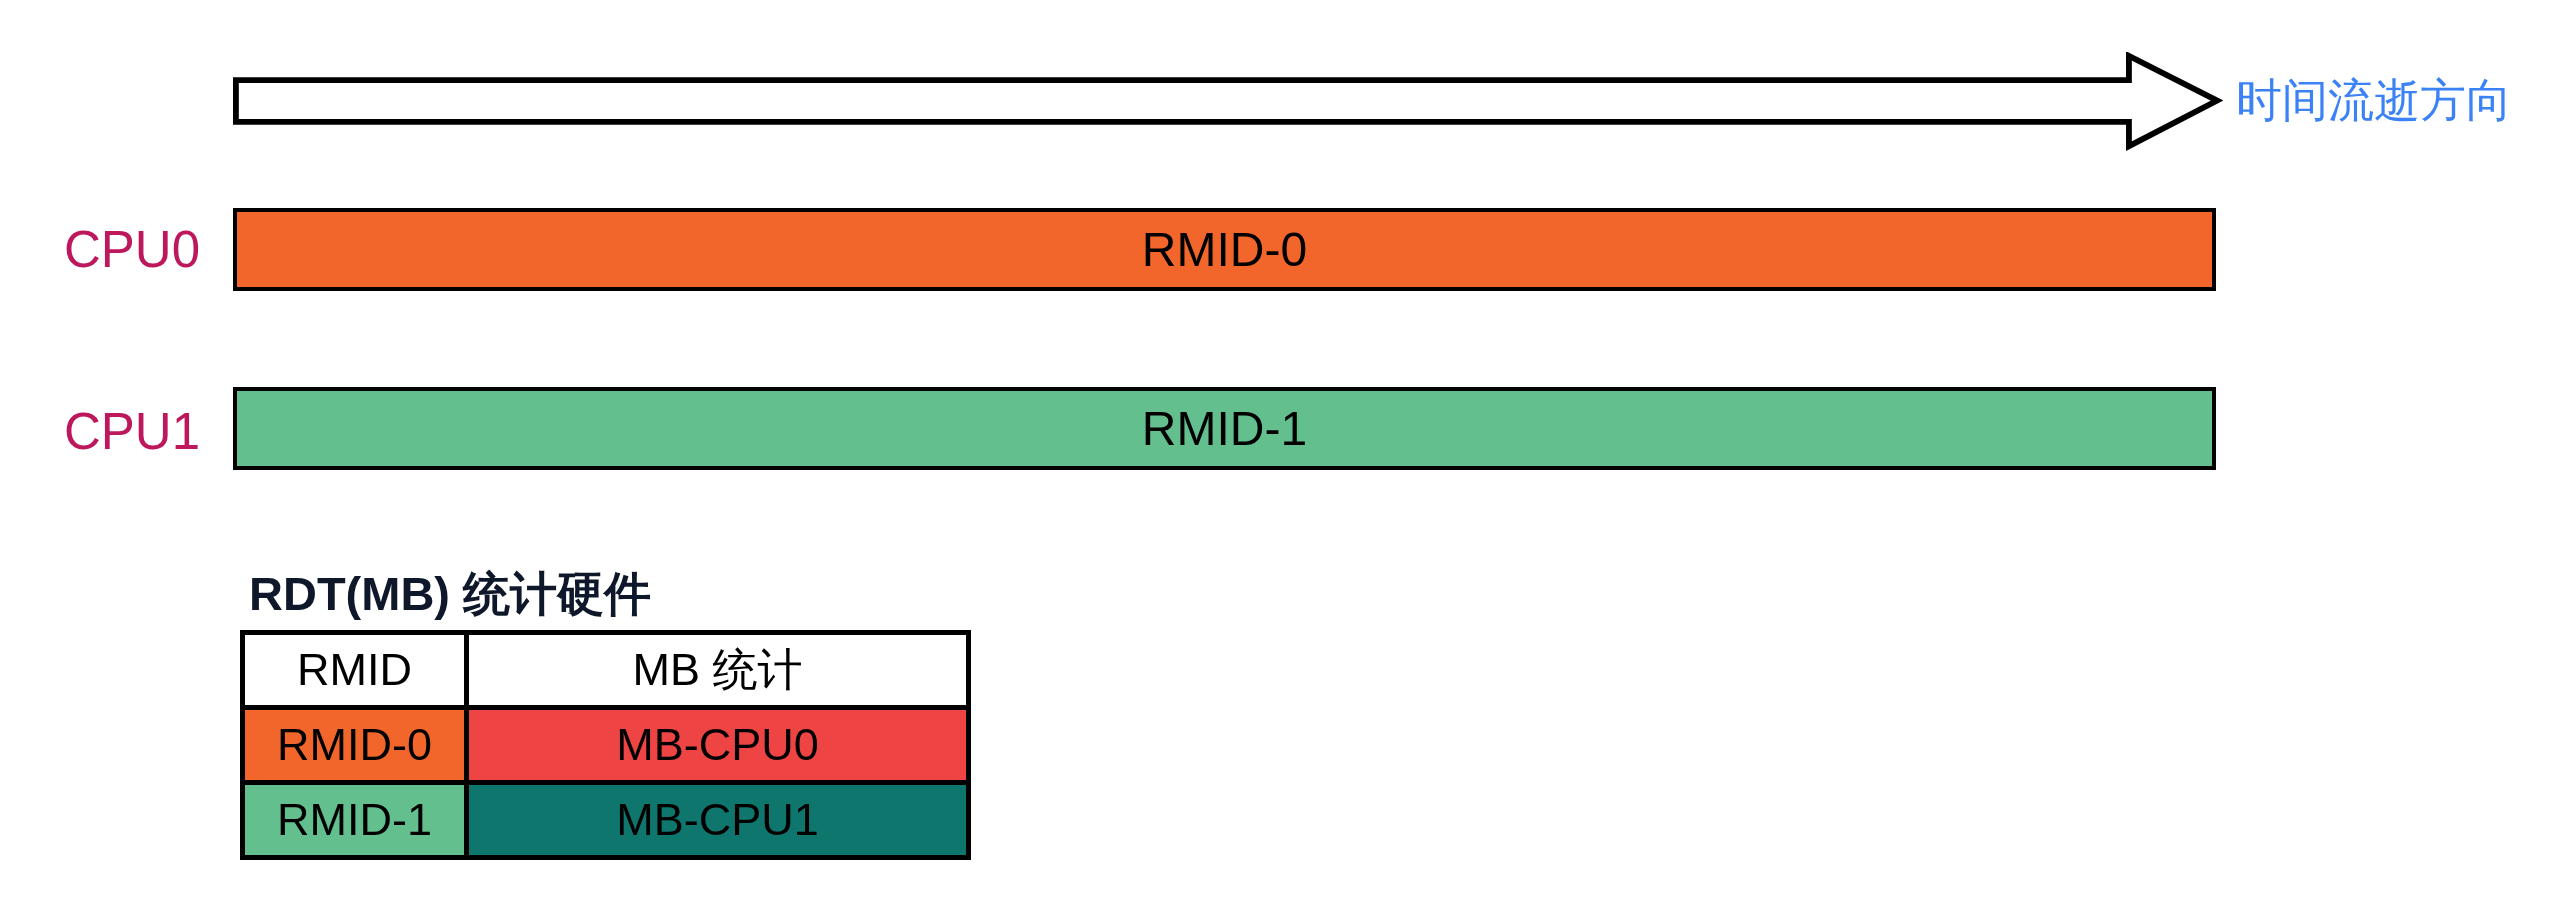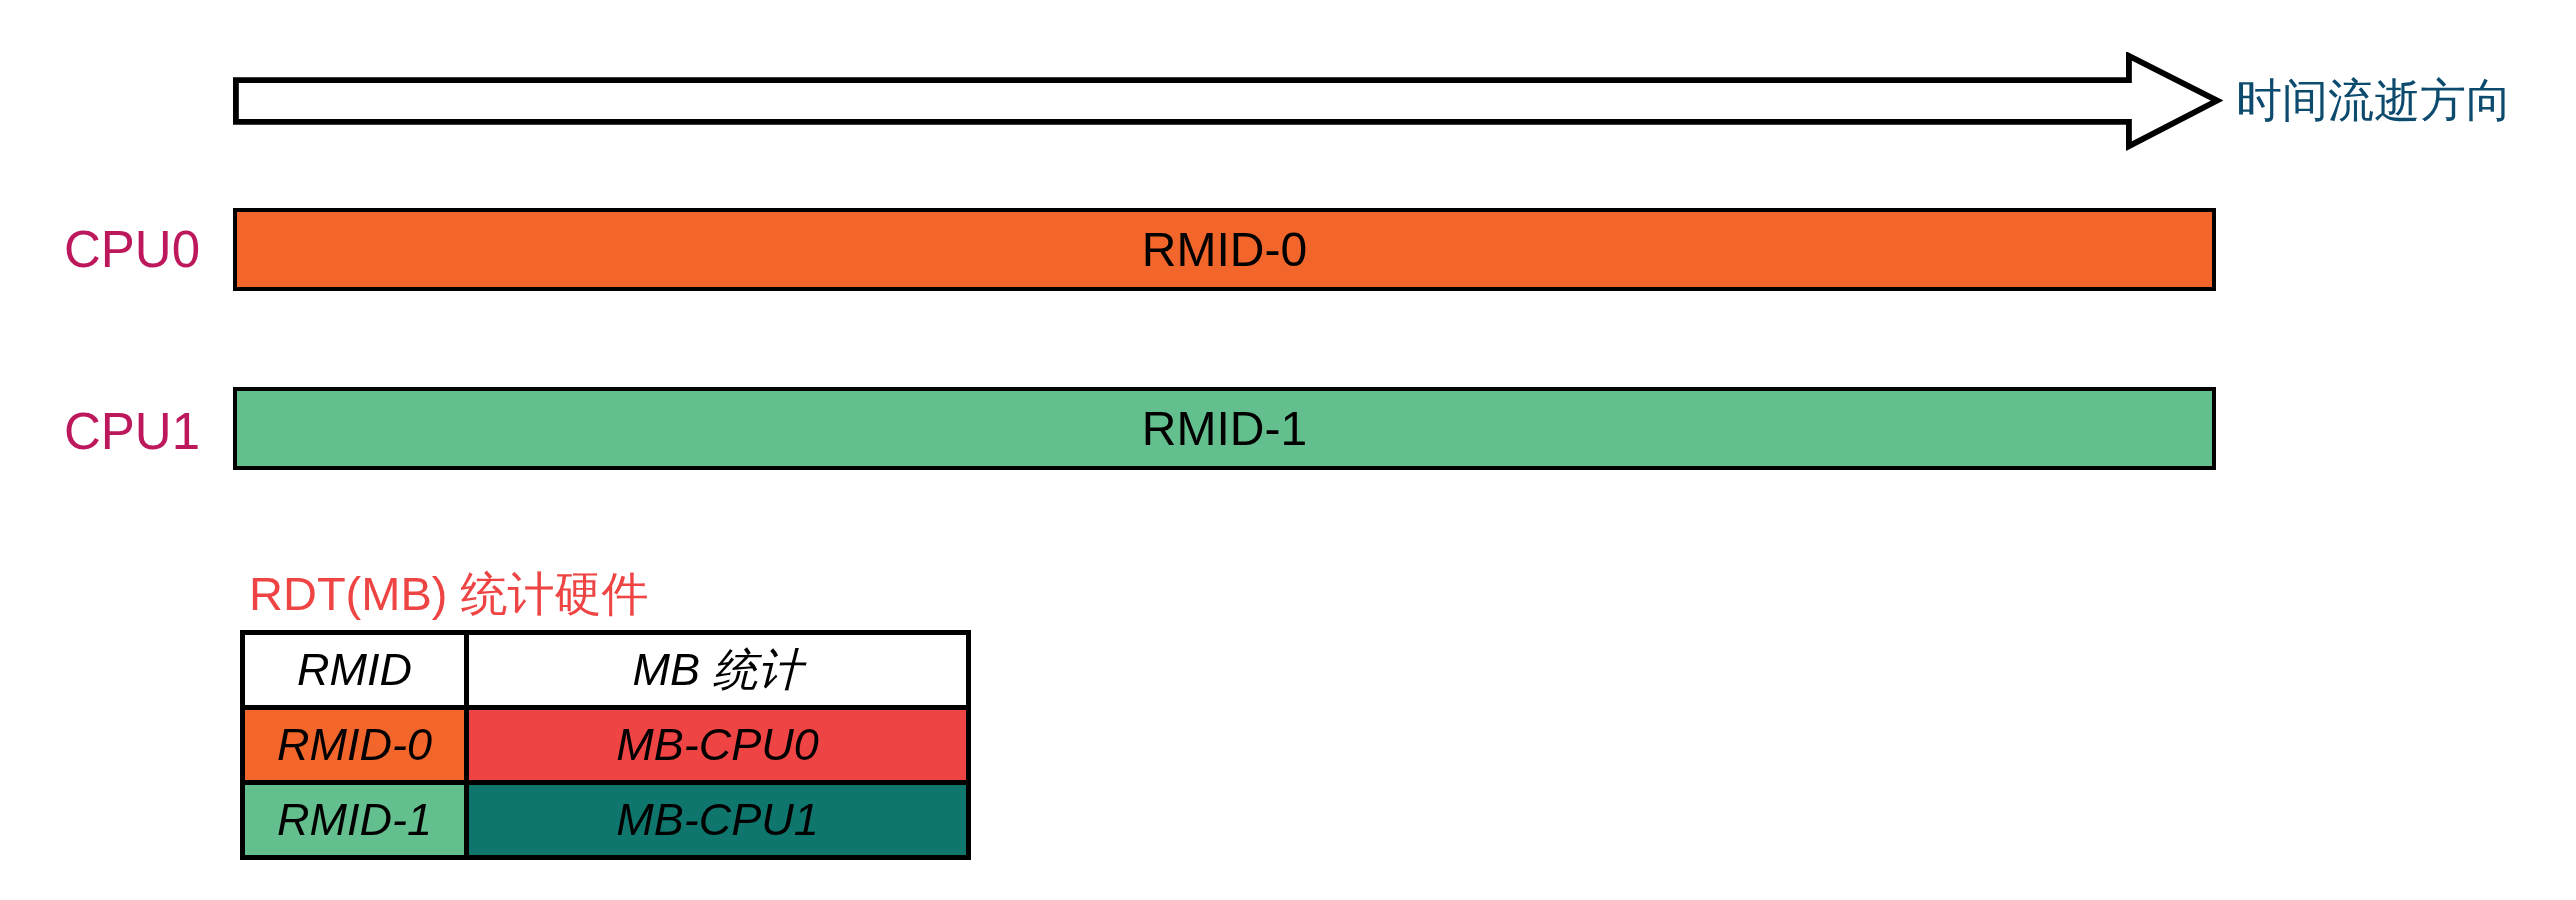--- a/index.html
+++ b/index.html
@@ -10,21 +10,21 @@
     background: #ffffff;
     font-family: "Liberation Sans", sans-serif;
     overflow: hidden;
     color: #000;
   }
 
   
   .time-arrow-svg { position: absolute; left: 233px; top: 52px; }
   .arrow-label {
     position: absolute; left: 2236px; top: 75px;
-    font-size: 46px; line-height: 50px; color: #0c4a6e; white-space: nowrap;
+    font-size: 46px; line-height: 50px; color: #3b82f6; white-space: nowrap;
   }
 
   
   .cpu-label {
     position: absolute; left: 64px; width: 165px; height: 83px;
     display: flex; align-items: center;
     font-size: 51px; color: #be185d;
   }
   .cpu-label.cpu0 { top: 208px; }
   .cpu-label.cpu1 { top: 390px; }
@@ -34,30 +34,30 @@
     border: 4.8px solid #000; box-sizing: border-box;
     display: flex; align-items: center; justify-content: center;
     font-size: 48px; color: #000;
   }
   .rmid-bar.bar0 { top: 208px; }
   .rmid-bar.bar1 { top: 387px; }
 
   
   .table-title {
     position: absolute; left: 249px; top: 563px;
-    font-size: 47px; color: #ef4444; white-space: nowrap;
+    font-size: 47px; color: #0f172a; white-space: nowrap; font-weight: bold;
   }
   .rdt-table {
     position: absolute; left: 240px; top: 630px;
     border-collapse: collapse; table-layout: fixed;
     font-size: 45px; color: #000; text-align: center;
   }
   .rdt-table th, .rdt-table td {
     border: 5.8px solid #000; font-weight: normal; padding: 0;
-    height: 70px; overflow: hidden; font-style: italic;
+    height: 70px; overflow: hidden;
   }
   .rdt-table .col-rmid  { width: 219px; }
   .rdt-table .col-mb    { width: 497px; }
 
   
   .watermark {
     position: absolute; left: 1875px; top: 745px;
     font-size: 75px; letter-spacing: 2.9px; white-space: nowrap;
     color: #c6c6c6;
     text-shadow: -3.9px -3.9px 0 #ffffff, 2.9px 2.9px 0 #b8b8b8;

